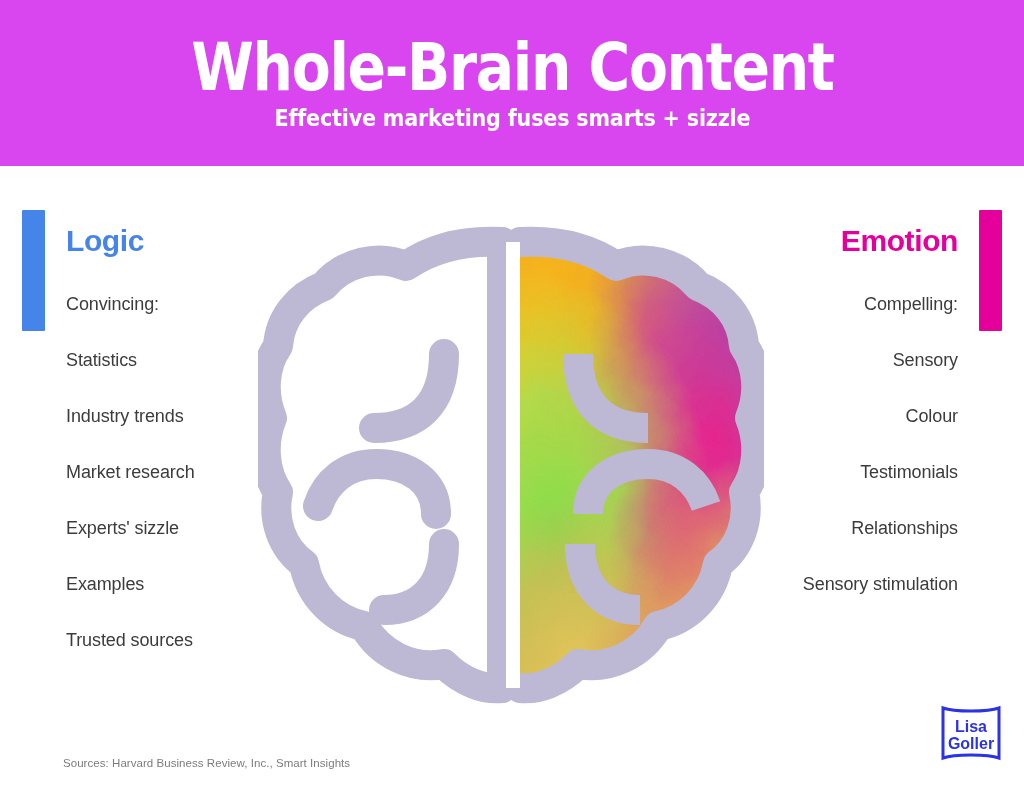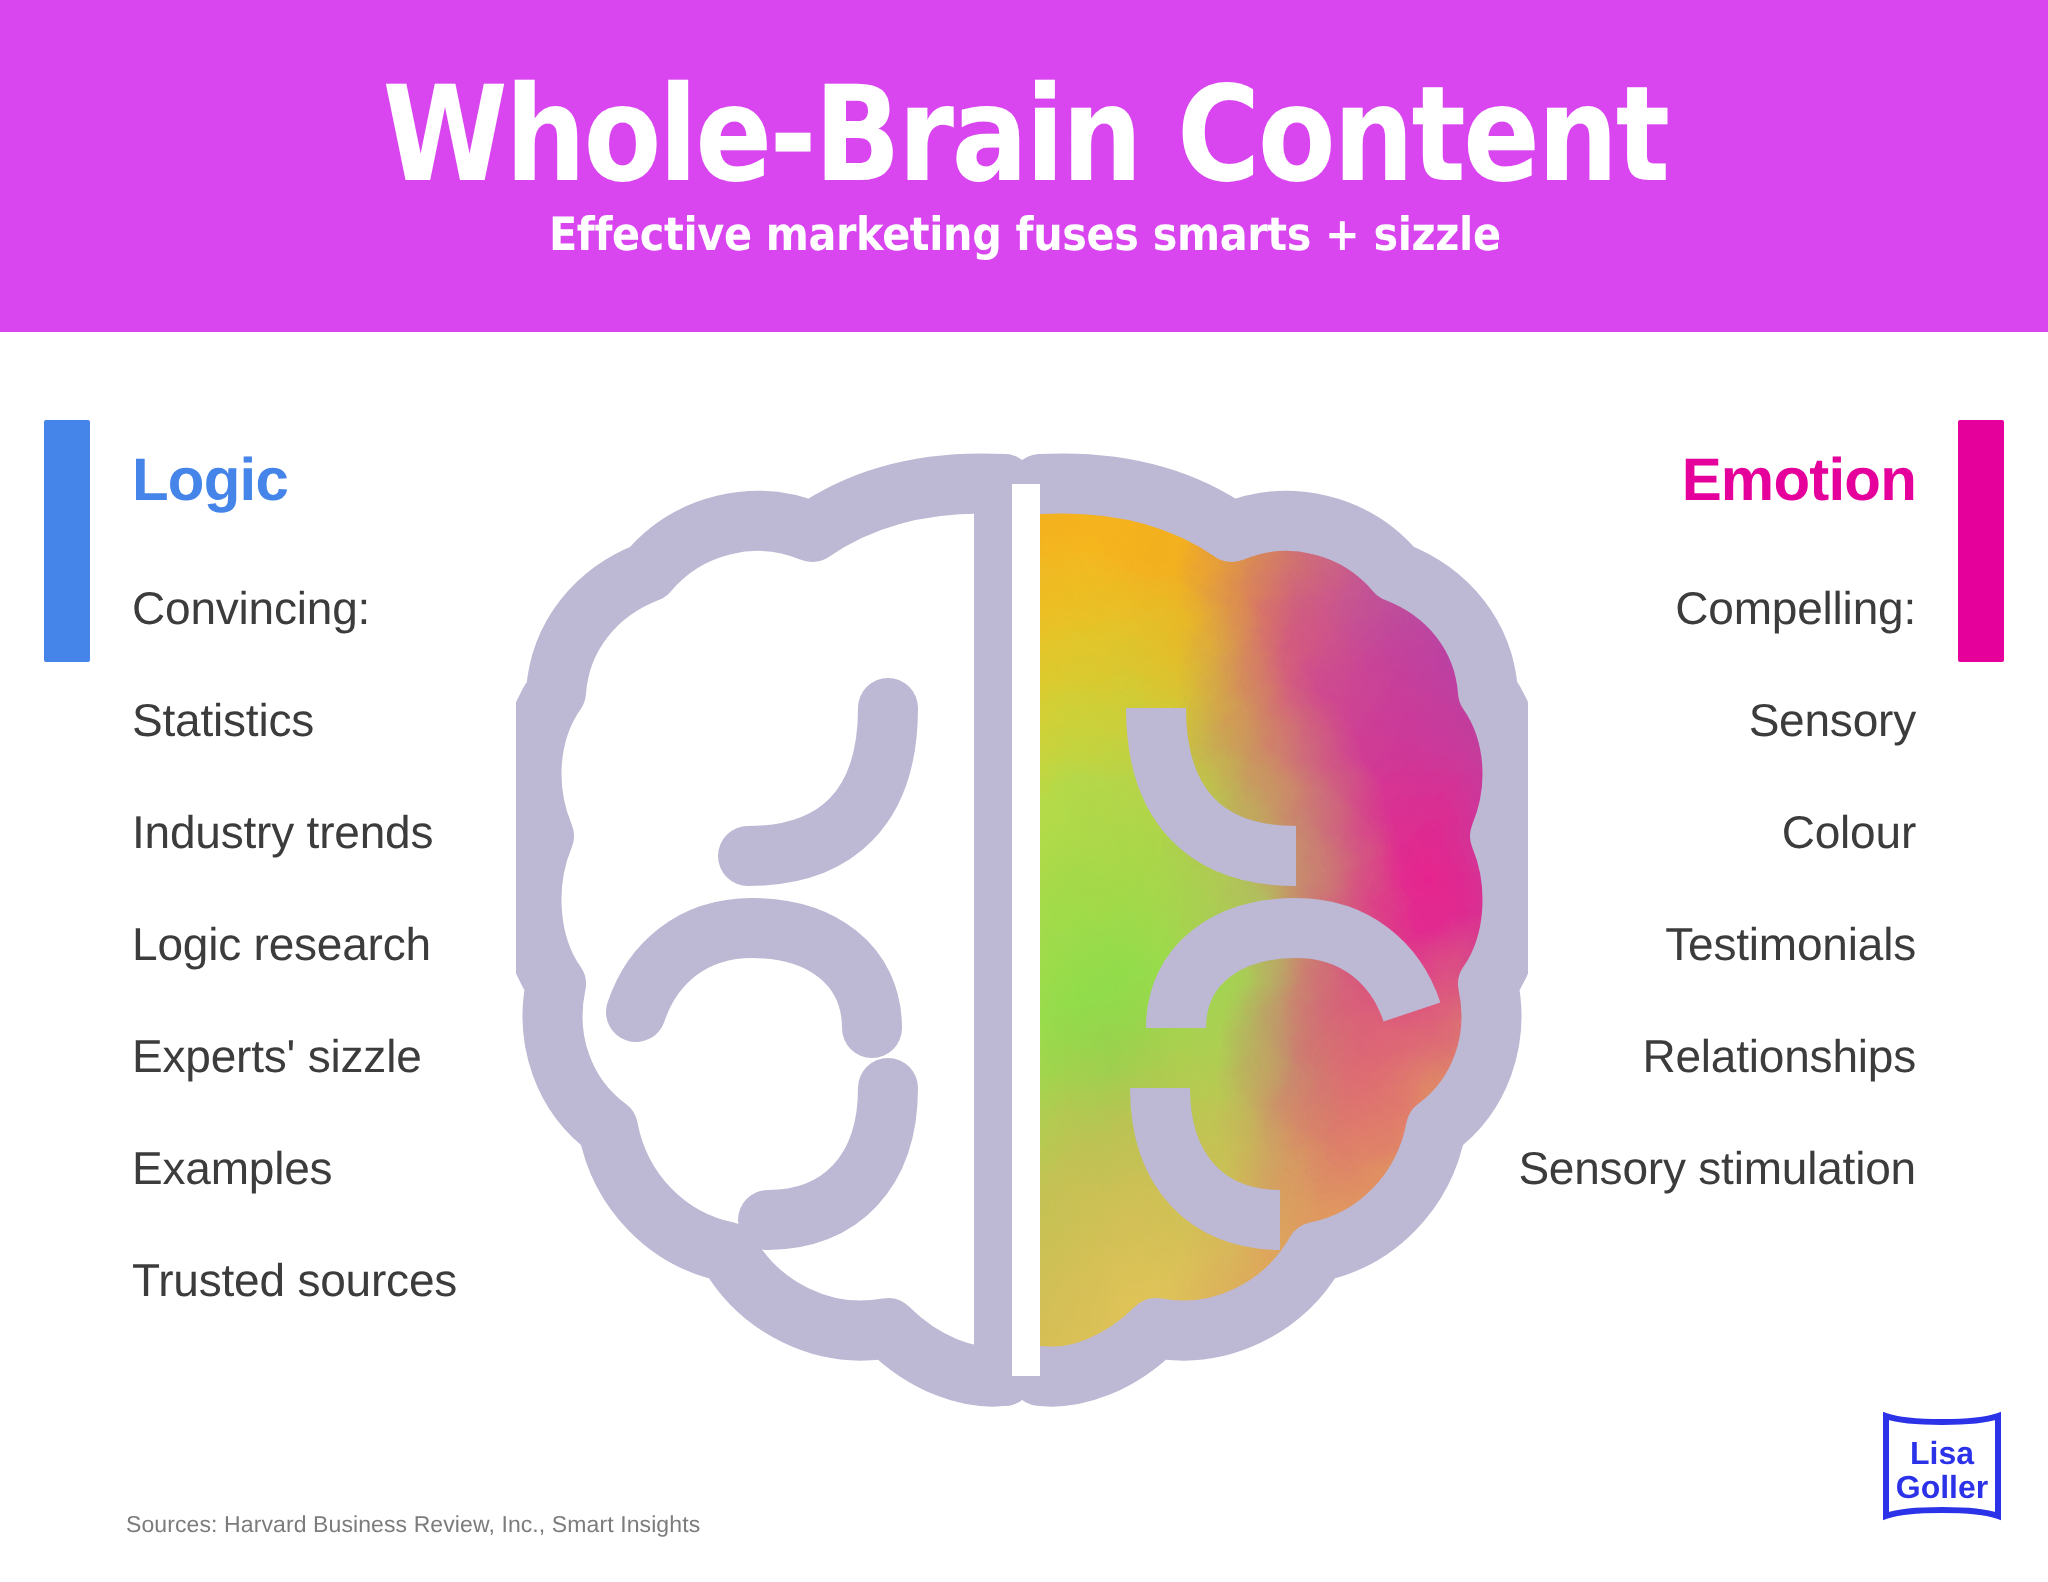--- a/index.html
+++ b/index.html
@@ -87,21 +87,21 @@
   .accent-bar-left  { left: -8px;  background: #4584E8; }
   .accent-bar-right { right: -8px; background: #E5009C; }
 
   .item-list {
     list-style: none;
     margin: 0;
     padding: 0;
   }
   .item-list li {
     font-family: "Liberation Sans", sans-serif;
-    font-size: 23px;
+    font-size: 18px;
     color: #3C3C3C;
     height: 56px;
     line-height: 56px;
     white-space: nowrap;
     letter-spacing: -0.1px;
   }
   .col-left .item-list li  { padding-left: 36px; }
   .col-right .item-list li { padding-right: 36px; }
 
   
@@ -145,21 +145,21 @@
     <div class="header-subtitle">Effective marketing fuses smarts + sizzle</div>
   </div>
 
   <div class="col col-left">
     <div class="accent-bar accent-bar-left"></div>
     <div class="col-heading">Logic</div>
     <ul class="item-list">
       <li>Convincing:</li>
       <li>Statistics</li>
       <li>Industry trends</li>
-      <li>Logic research</li>
+      <li>Market research</li>
       <li>Experts' sizzle</li>
       <li>Examples</li>
       <li>Trusted sources</li>
     </ul>
   </div>
 
   <div class="col col-right">
     <div class="accent-bar accent-bar-right"></div>
     <div class="col-heading">Emotion</div>
     <ul class="item-list">

